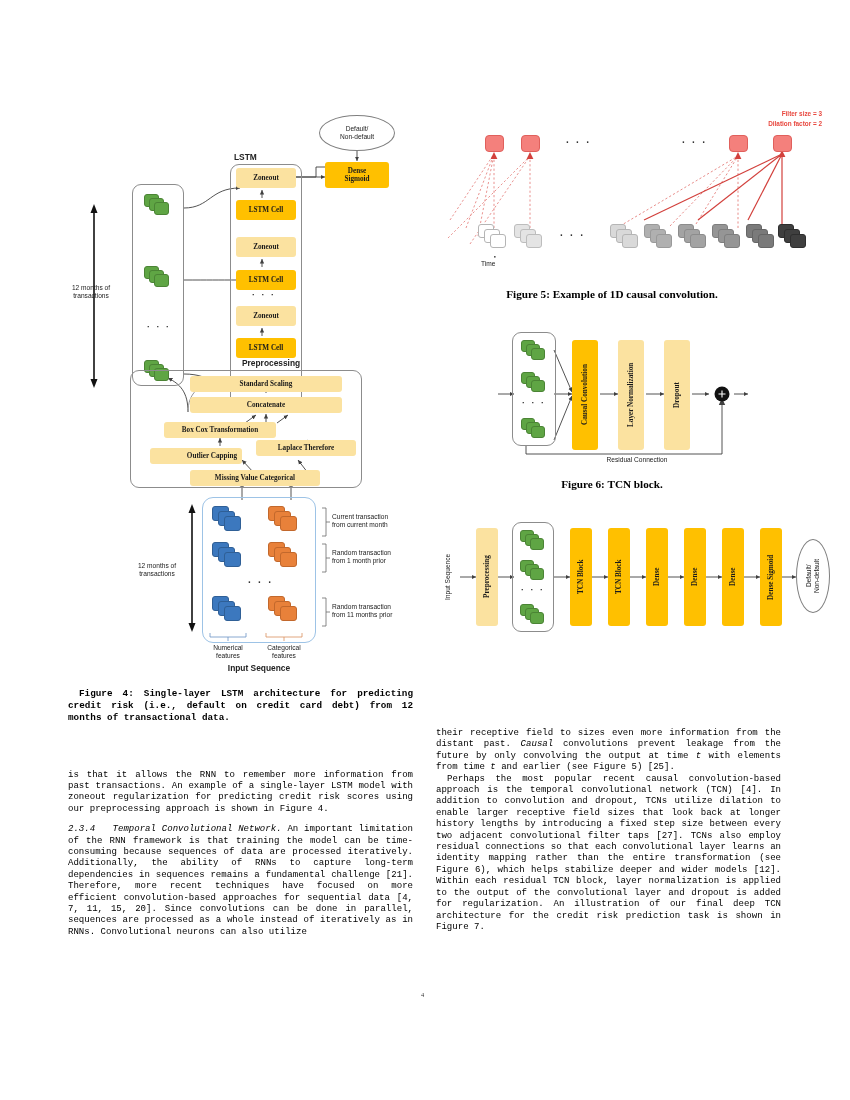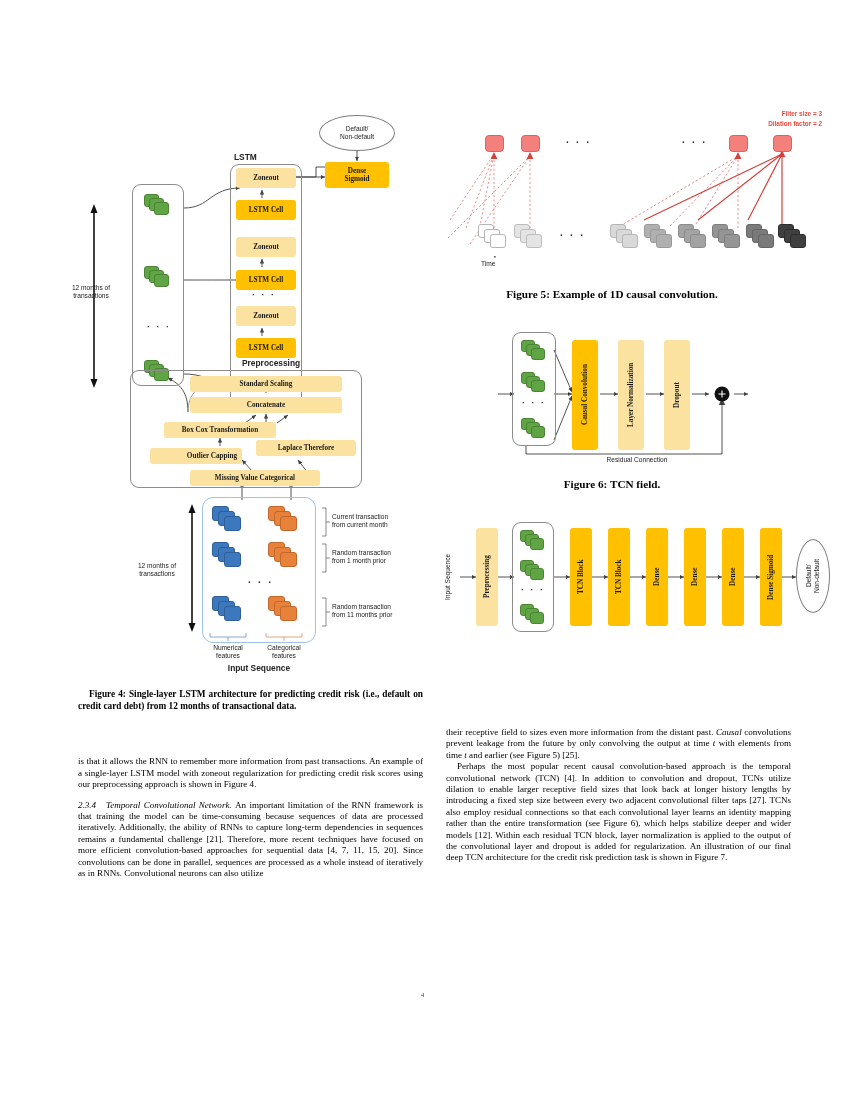--- a/index.html
+++ b/index.html
@@ -54,21 +54,21 @@
   .card.b{background:#3C78BE;border:.8px solid #2f5f96;}
   .card.o{background:#E8813A;border:.8px solid #c2682c;}
   .card.r{background:#F4807C;border:.8px solid #e0605c;}
   .card.hollow{background:#ffffff;border:1px solid #b5b5b5;}
 
   
   .vert{writing-mode:vertical-rl;transform:rotate(180deg);}
 
   
   .col{position:absolute;width:345px;font-size:9.05px;line-height:1.262;
-       text-align:justify;font-family:Liberation Serif, serif;margin-left:10px;}
+       text-align:justify;font-family:Liberation Mono, monospace;}
   .col p{margin:0;text-indent:11px;}
   .col p.noind{text-indent:0;}
   .figcap{font-weight:bold;text-align:justify;text-indent:0;line-height:1.31;font-size:9.3px;}
   .secnum{font-style:italic;}
   .pageno{position:absolute;font-size:6.3px;font-family:"Liberation Serif",serif;color:#333;}
 </style>
 </head>
 <body>
 
 <div class="page">
@@ -403,21 +403,21 @@
     </div>
     <div class="dots" style="left:32px;top:80px;font-size:9px;">· · ·</div>
 
     <div class="box dk vert" style="left:82px;top:22px;width:26px;height:110px;">Causal Convolution</div>
     <div class="box lt vert" style="left:128px;top:22px;width:26px;height:110px;">Layer Normalization</div>
     <div class="box lt vert" style="left:174px;top:22px;width:26px;height:110px;">Dropout</div>
 
     <div class="lbl" style="left:92px;top:138px;width:110px;text-align:center;">Residual Connection</div>
   </div>
 
-  <div class="cap" style="left:436px;top:477px;width:352px;">Figure 6: TCN field.</div>
+  <div class="cap" style="left:436px;top:477px;width:352px;">Figure 6: TCN block.</div>
 
   <div class="fig" style="left:440px;top:512px;width:380px;height:130px;">
 
     <svg class="ov" width="380" height="130">
       <defs>
         <marker id="ar7" markerWidth="6" markerHeight="6" refX="5" refY="3" orient="auto">
           <path d="M0,0.6 L5,3 L0,5.4 z" fill="#404040"></path>
         </marker>
       </defs>
       <g stroke="#404040" stroke-width="0.9" fill="none" marker-end="url(#ar7)">

